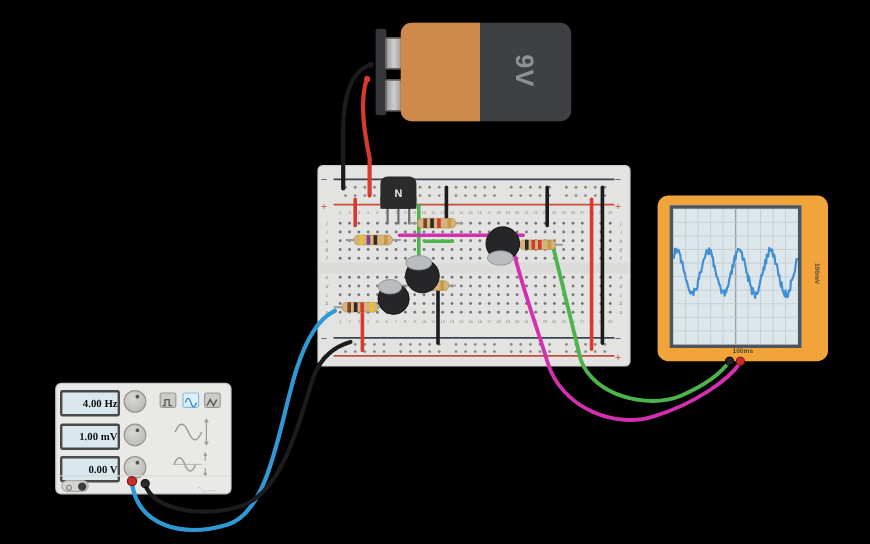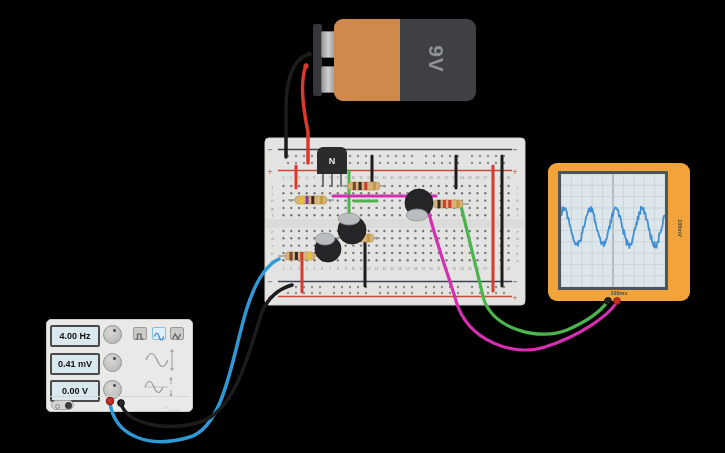--- a/index.html
+++ b/index.html
@@ -27,21 +27,21 @@
   .scope .screen svg{display:block;width:104px;height:113px;}
   .scope .tlabel{position:absolute;left:0;right:0;top:127px;text-align:center;
       font-size:5.5px;color:#4a4a3a;font-weight:bold;}
   .scope .vlabel{position:absolute;left:112px;top:62px;width:40px;text-align:center;
       font-size:5.5px;color:#4a4a3a;font-weight:bold;transform:rotate(90deg);}
 
   
   .fg{position:absolute;left:46px;top:319px;width:147px;height:93px;z-index:1;
       background:#e9e9e7;border:1px solid #c9c9c7;border-radius:5px;box-sizing:border-box;}
   .fg .disp{position:absolute;left:3px;width:46px;height:18px;border:2px solid #4a4a4a;border-radius:2px;
-      background:#d9e7ee;color:#111;font-weight:bold;font-size:9px;line-height:18px;text-align:center;}
+      background:#d9e7ee;color:#111;font-weight:bold;font-size:9px;line-height:18px;text-align:right;font-family:Liberation Serif, serif;}
   .fg .d1{top:5px;} .fg .d2{top:33px;} .fg .d3{top:60px;}
   .fg .knob{position:absolute;left:56px;width:19px;height:19px;border-radius:50%;
       background:radial-gradient(circle at 40% 35%,#d8d8d6,#b4b4b2);border:1px solid #949492;box-sizing:border-box;}
   .fg .k1{top:5px;} .fg .k2{top:33px;} .fg .k3{top:60px;}
   .fg .knob::after{content:"";position:absolute;left:9px;top:3px;width:2.5px;height:2.5px;border-radius:50%;background:#555;}
   .fg .wbtn{position:absolute;top:7px;width:14px;height:13px;border-radius:2px;
       background:#cbcbc9;border:1px solid #9a9a98;box-sizing:border-box;}
   .fg .wb1{left:86px;} .fg .wb2{left:105px;} .fg .wb3{left:123px;}
   .fg .wbtn.sel{background:#def0fb;border-color:#85bede;}
   .fg .icon{position:absolute;}
@@ -95,21 +95,21 @@
           </g>
           <polyline points="0.0,37.1 0.7,41.0 1.3,33.3 1.9,37.2 2.6,33.3 3.3,35.7 3.9,35.5 4.5,34.3 5.2,36.8 5.9,38.2 6.5,44.6 7.2,43.6 7.8,44.6 8.5,50.3 9.1,52.8 9.8,53.8 10.4,58.1 11.0,60.0 11.7,61.5 12.3,64.3 13.0,67.1 13.7,68.6 14.3,70.7 14.9,69.2 15.6,70.1 16.3,69.0 16.9,71.9 17.6,66.6 18.2,67.3 18.8,67.2 19.5,67.4 20.2,65.6 20.8,58.3 21.4,58.7 22.1,52.9 22.8,53.2 23.4,52.6 24.1,48.6 24.7,45.2 25.3,42.3 26.0,41.5 26.6,39.8 27.3,36.8 27.9,34.3 28.6,35.6 29.3,37.7 29.9,32.9 30.6,37.3 31.2,34.4 31.9,37.1 32.5,39.8 33.1,40.2 33.8,48.2 34.4,47.2 35.1,51.5 35.8,54.9 36.4,56.9 37.1,57.8 37.7,60.2 38.4,63.4 39.0,63.3 39.6,66.9 40.3,70.3 40.9,68.3 41.6,68.7 42.3,68.3 42.9,72.3 43.6,67.5 44.2,69.5 44.9,65.4 45.5,65.3 46.1,63.2 46.8,58.5 47.4,56.3 48.1,52.4 48.8,54.2 49.4,46.7 50.1,48.7 50.7,42.4 51.4,39.0 52.0,42.0 52.6,36.6 53.3,35.6 54.0,33.4 54.6,33.6 55.3,34.1 55.9,34.9 56.5,36.1 57.2,35.9 57.9,42.5 58.5,41.5 59.1,41.7 59.8,45.4 60.5,49.2 61.1,53.2 61.8,54.1 62.4,60.2 63.0,56.2 63.7,60.1 64.4,63.9 65.0,64.8 65.6,71.2 66.3,66.1 67.0,69.8 67.6,69.9 68.3,74.2 68.9,69.6 69.5,70.4 70.2,70.8 70.9,68.9 71.5,65.0 72.1,62.9 72.8,59.1 73.5,55.0 74.1,55.2 74.8,52.8 75.4,48.5 76.0,50.5 76.7,42.6 77.4,45.7 78.0,38.1 78.6,39.6 79.3,39.9 80.0,32.6 80.6,33.5 81.3,35.2 81.9,35.2 82.5,33.9 83.2,39.8 83.9,38.0 84.5,39.5 85.1,45.9 85.8,45.8 86.5,46.4 87.1,50.7 87.8,55.6 88.4,55.0 89.0,60.2 89.7,64.8 90.4,61.3 91.0,67.0 91.6,69.0 92.3,71.2 93.0,72.9 93.6,67.9 94.3,73.6 94.9,71.5 95.5,73.6 96.2,68.8 96.9,67.5 97.5,68.1 98.1,59.7 98.8,59.5 99.5,58.1 100.1,56.5 100.8,54.0 101.4,52.5 102.0,47.3 102.7,42.2 103.4,42.1 104.0,41.0" fill="none" stroke="#3f8fd4" stroke-width="1.8" stroke-linejoin="round"></polyline>
         </svg>
     </div>
     <div class="tlabel">100ms</div>
     <div class="vlabel">100mV</div>
   </div>
 
   <div class="fg">
     <div class="disp d1">4.00 Hz</div>
-    <div class="disp d2">0.41 mV</div>
+    <div class="disp d2">1.00 mV</div>
     <div class="disp d3">0.00 V</div>
     <div class="knob k1"></div>
     <div class="knob k2"></div>
     <div class="knob k3"></div>
     <div class="wbtn wb1">
       <svg width="12" height="11">
         <path d="M1.5,8 h2 v-5 h3.5 v5 h2.5" stroke="#5a5a5a" fill="none" stroke-width="1.2"></path>
         </svg>
     </div>
     <div class="wbtn wb2 sel">

